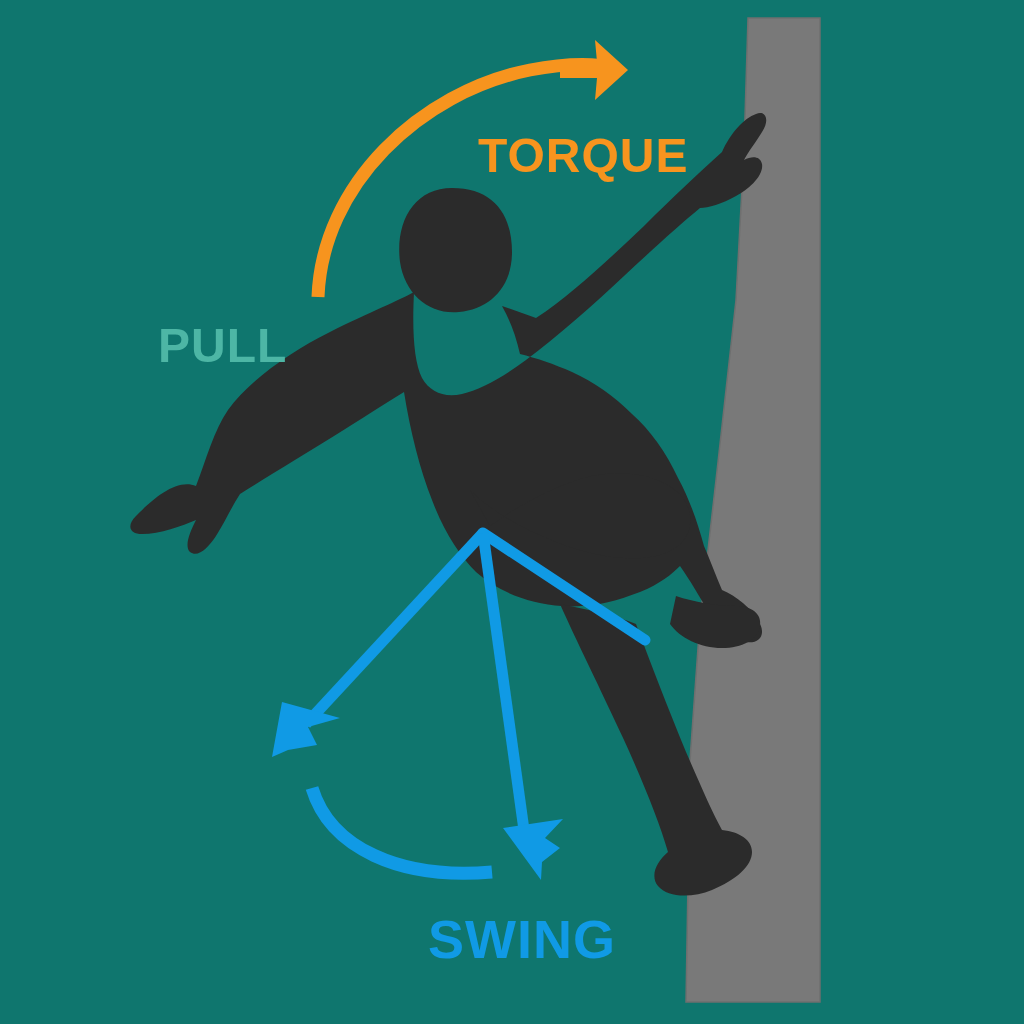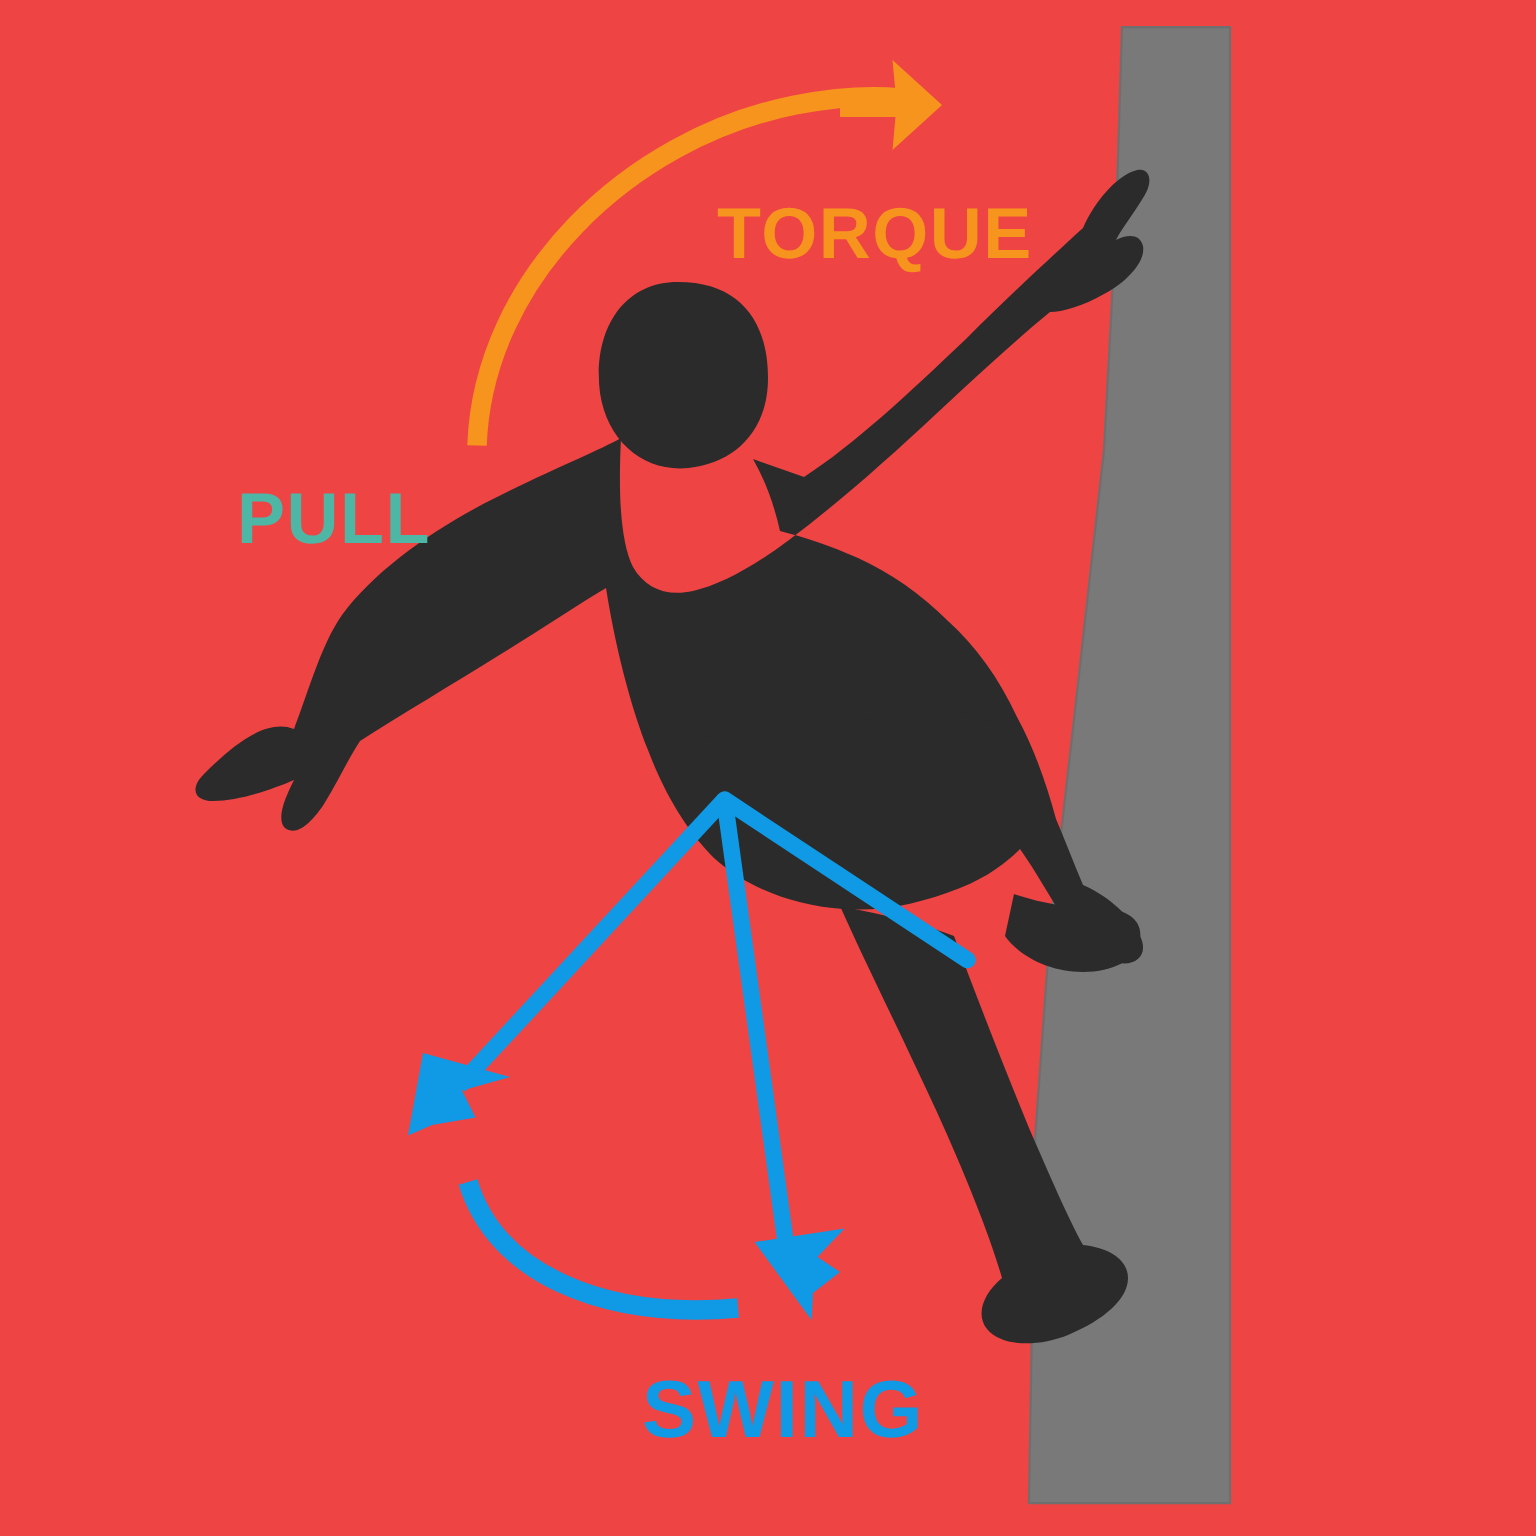--- a/index.html
+++ b/index.html
@@ -28,21 +28,21 @@
   }
   .lbl {
     font-family: "Liberation Sans", sans-serif;
     font-weight: bold;
     letter-spacing: 1px;
   }
 </style>
 </head>
 <body>
 
-<div id="stage" style="background: #ef4444;">
+<div id="stage" style="background: #0f766e;">
   <svg viewBox="0 0 1024 1024" xmlns="http://www.w3.org/2000/svg">
 
     <path fill="#797979" stroke="#6f6f6f" stroke-width="1.5" d="M 748 18 L 820 18 L 820 1002 L 686 1002 L 690 760 L 700 620 L 716 480 L 736 300 L 744 150 Z"></path>
 
     <g fill="#2b2b2b">
       <path d="M 452 188 C 493 188 512 214 512 252 C 512 288 489 309 459 312 C 430 315 405 295 400 262 C 395 222 414 188 452 188 Z"></path>
       <path d="M 414 292 C 400 300 370 312 330 332 C 290 352 250 380 228 410 C 214 430 206 460 196 486 C 176 478 152 500 136 516 C 126 526 130 534 142 534 C 160 534 182 526 196 520 C 190 532 184 546 190 552 C 198 558 208 548 216 536 C 226 520 232 506 240 494 C 268 476 302 456 334 436 C 360 420 384 404 404 392 C 410 430 420 470 432 500 C 444 532 460 556 476 572 C 498 592 530 604 562 606 C 590 608 614 602 640 592 C 660 584 672 574 680 566 C 690 580 700 598 710 614 C 720 630 732 640 746 642 C 758 644 766 636 760 624 C 752 608 736 596 722 590 C 716 576 710 560 704 546 C 698 524 690 500 678 478 C 666 452 650 430 632 414 C 614 396 594 382 572 372 C 554 364 536 358 520 354 C 516 336 510 320 502 306 L 536 318 C 570 296 606 262 644 226 C 672 198 700 172 722 152 C 730 134 744 118 756 114 C 766 110 770 120 762 132 C 756 142 748 152 744 160 C 752 156 760 156 762 164 C 764 176 748 190 736 196 C 722 204 708 208 700 208 C 678 226 652 250 624 276 C 592 306 558 336 526 360 C 502 378 480 390 462 394 C 444 398 430 392 422 378 C 414 362 412 332 414 292 Z"></path>
       <path d="M 470 490 C 490 510 520 528 556 542 C 592 556 628 562 656 556 C 680 550 692 536 690 516 C 688 496 670 482 644 476 C 618 470 590 474 566 484 C 540 494 512 510 490 526 Z"></path>
       <path d="M 560 604 C 576 640 600 688 624 740 C 644 784 660 824 668 852 C 656 862 650 876 658 886 C 668 898 692 898 712 890 C 736 880 752 866 752 852 C 752 840 740 832 722 830 C 712 812 700 784 686 752 C 668 708 650 662 636 624 C 616 616 590 610 560 604 Z"></path>
       <path d="M 676 596 C 694 602 716 606 736 606 C 752 606 762 614 760 626 C 758 640 742 648 722 648 C 700 648 680 638 670 624 Z"></path>

